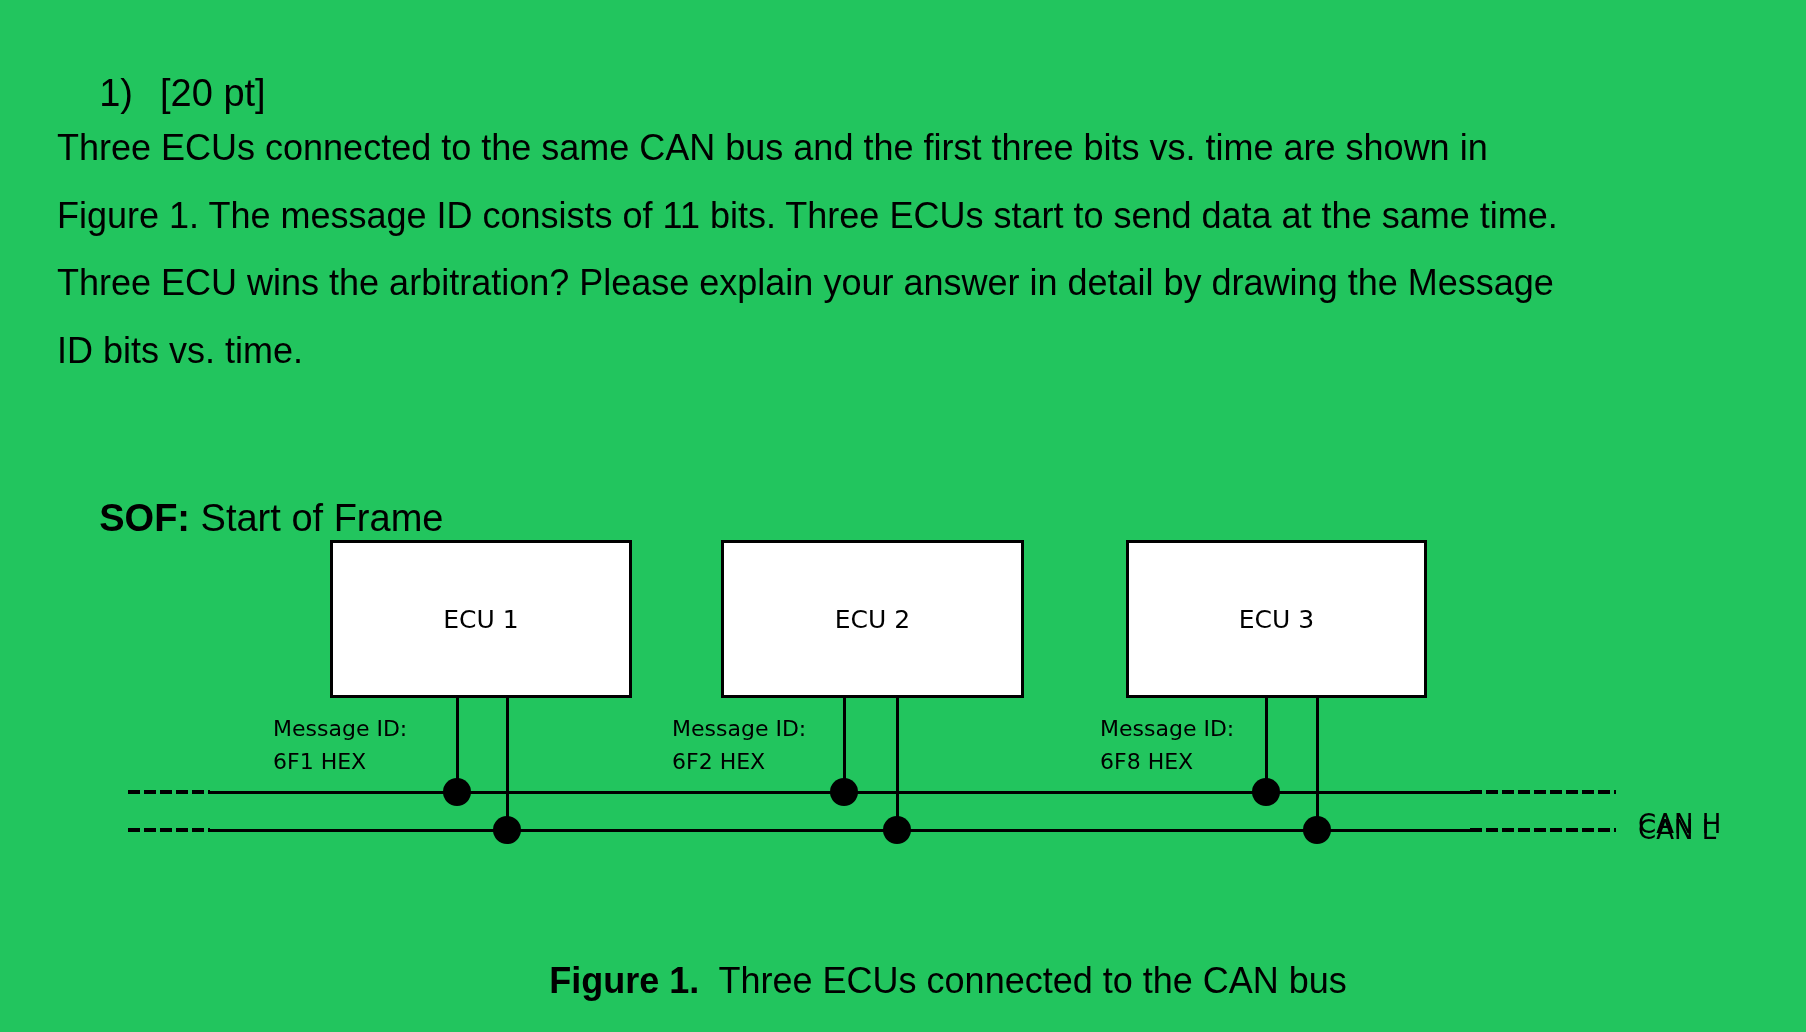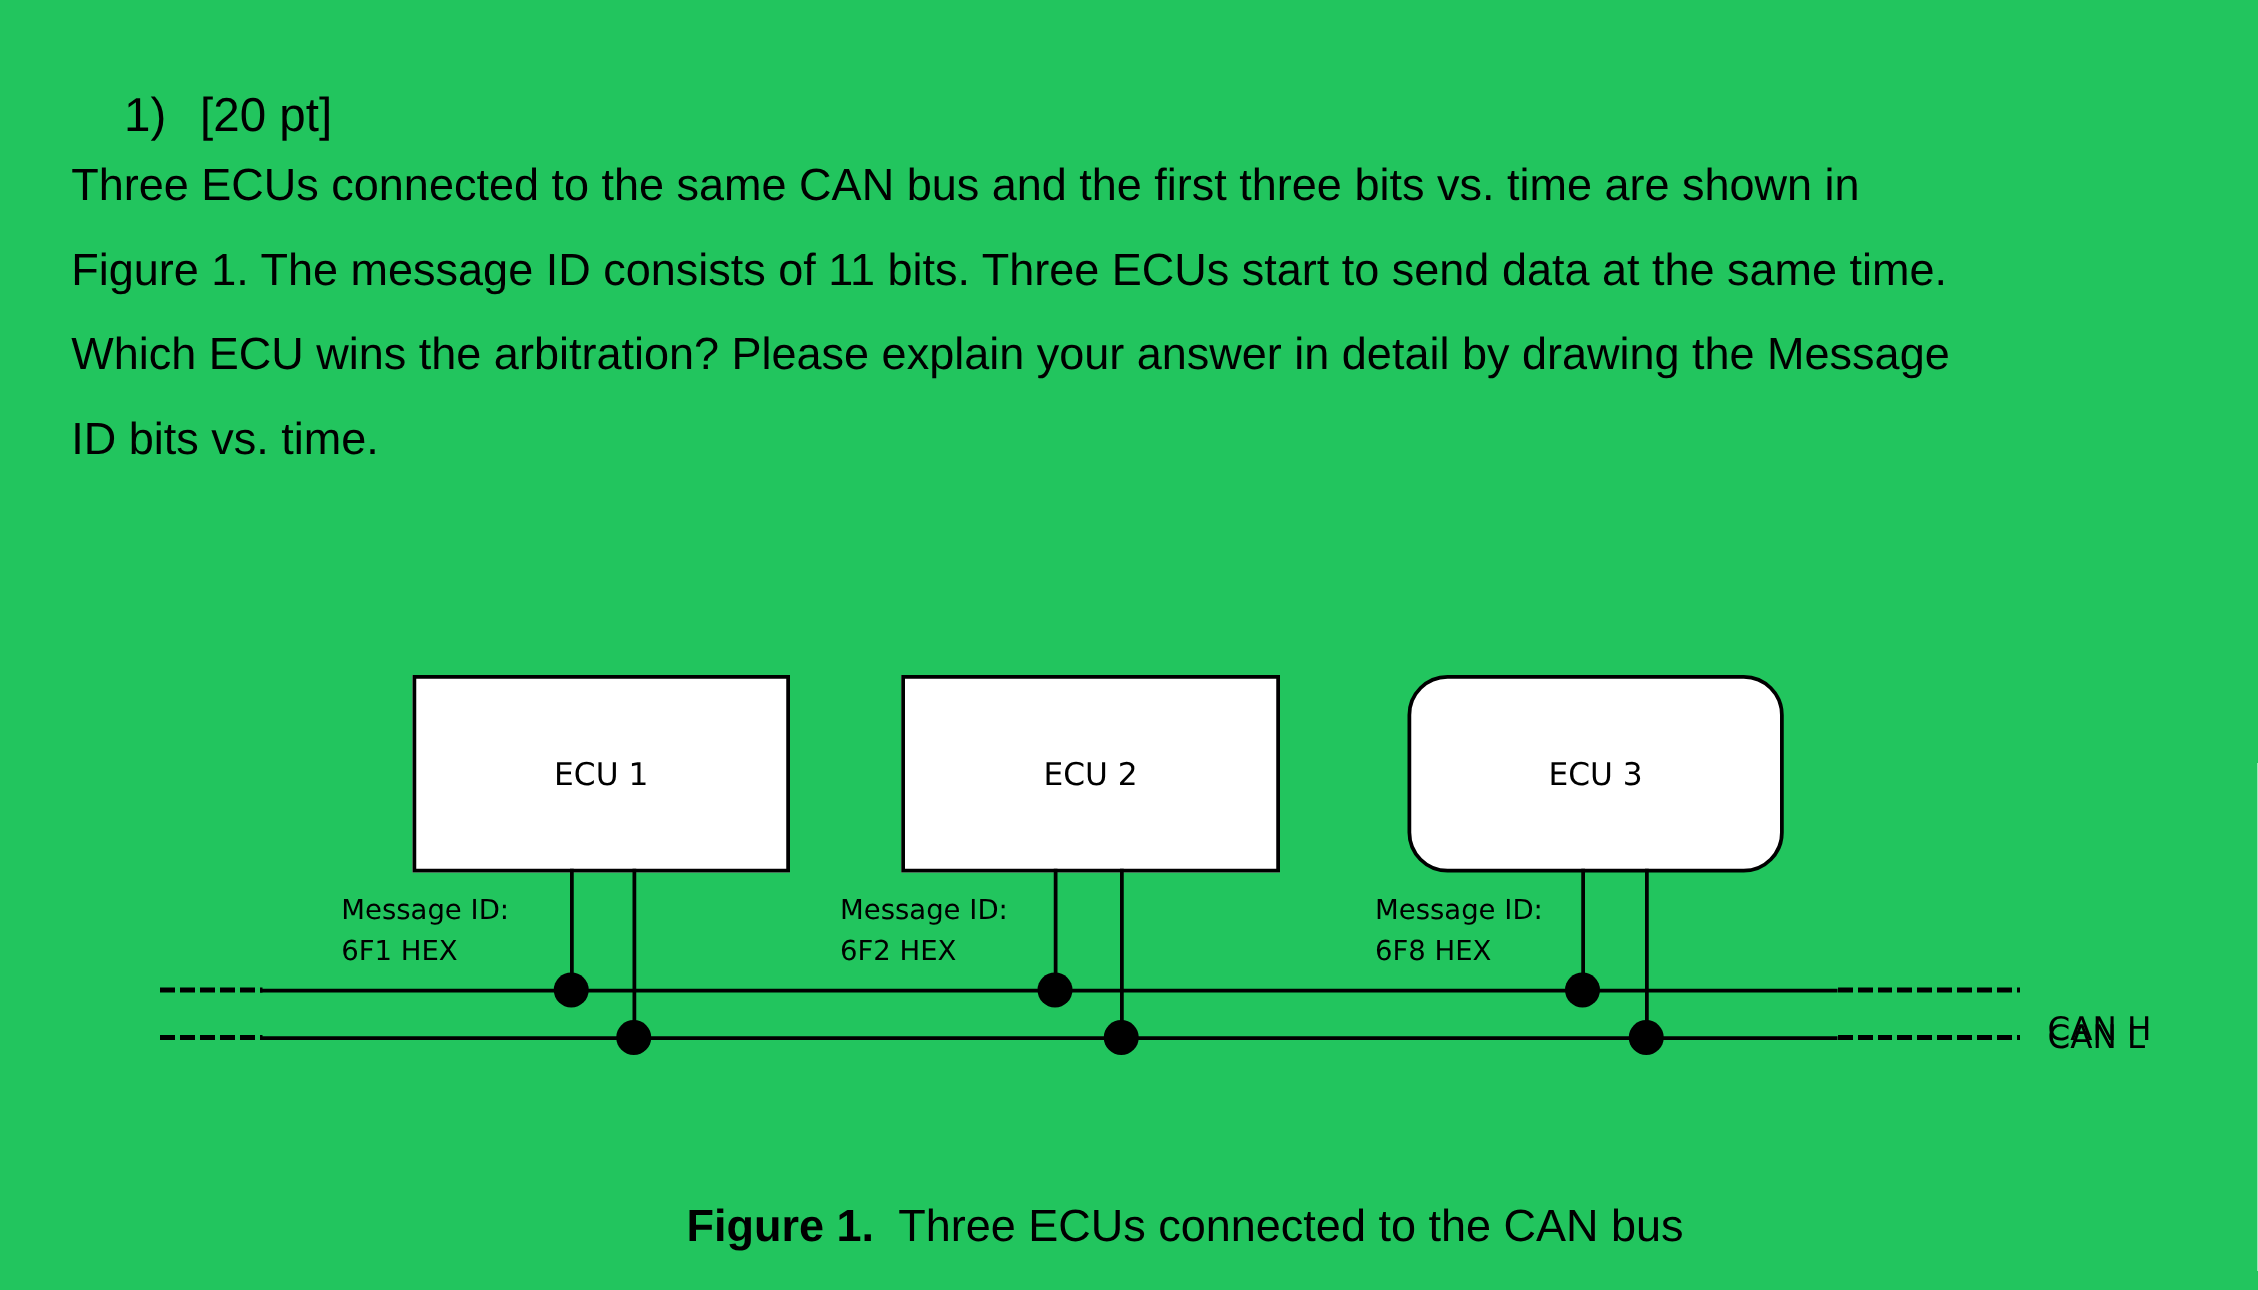--- a/index.html
+++ b/index.html
@@ -26,21 +26,21 @@
     top:540px;
     height:158px;
     border:3px solid #000;
     box-sizing:border-box;
     background:#fff;
     display:flex; align-items:center; justify-content:center;
   }
   .ecu-label { font-family:"DejaVu Sans", sans-serif; font-size:25px; }
   #ecu-box-1 { left:330px; width:302px; }
   #ecu-box-2 { left:721px; width:303px; }
-  #ecu-box-3 { left:1126px; width:301px;border-radius:32px; }
+  #ecu-box-3 { left:1126px; width:301px; }
 
   
   .vline { position:absolute; width:3px; background:#000; top:695px; }
   .to-canh { height:99px; }
   .to-canl { height:137px; }
 
   
   .bus-solid { position:absolute; height:3px; background:#000; left:208px; width:1262px; }
   .bus-dash {
     position:absolute; height:4px;
@@ -85,24 +85,27 @@
 
 <div class="page">
 
   <div class="abs bodytext q-line">
     <span>1)</span><span class="q-points">[20 pt]</span>
   </div>
 
   <div class="abs para">
     <div>Three ECUs connected to the same CAN bus and the first three bits vs. time are shown in</div>
     <div>Figure 1. The message ID consists of 11 bits. Three ECUs start to send data at the same time.</div>
-    <div>Which ECU wins the arbitration? Please explain your answer in detail by drawing the Message</div>
+    <div>Three ECU wins the arbitration? Please explain your answer in detail by drawing the Message</div>
     <div>ID bits vs. time.</div>
   </div>
 
+  <div class="abs bodytext sof">
+    <span class="bold">SOF:</span><span> Start of Frame</span>
+  </div>
 
   <div>
 
     <div class="ecu-box" id="ecu-box-1">
       <span class="ecu-label">ECU 1</span>
     </div>
     <div class="ecu-box" id="ecu-box-2">
       <span class="ecu-label">ECU 2</span>
     </div>
     <div class="ecu-box" id="ecu-box-3">

